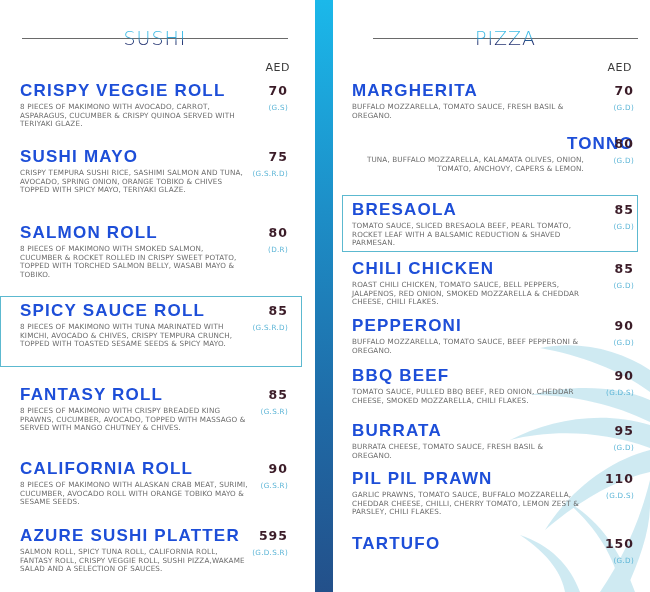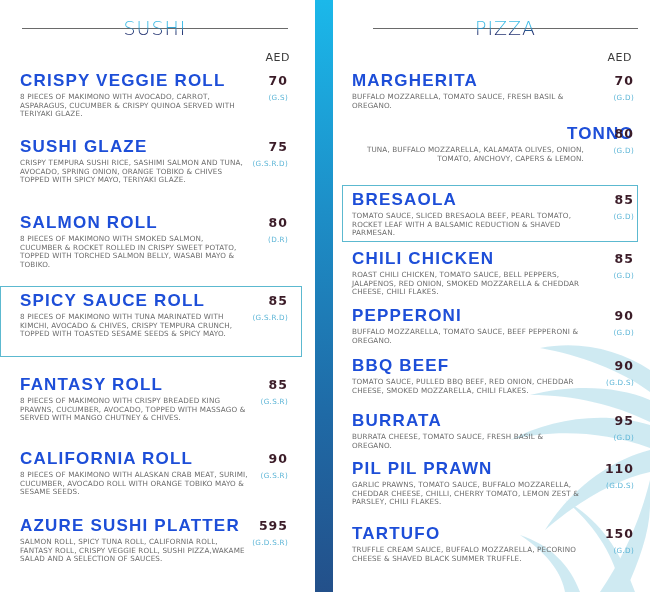--- a/index.html
+++ b/index.html
@@ -11,21 +11,21 @@
   .divider-band {
     position: absolute; left: 315px; top: 0; width: 18px; height: 592px;
     background: linear-gradient(to bottom, #1bb8ea 0%, #1d8fc8 35%, #1f6aa6 70%, #23508a 100%);
   }
 
   .palm {
     position: absolute; left: 450px; top: 330px; width: 200px; height: 262px;
     opacity: 0.55; pointer-events: none;
   }
 
-  .column { position: absolute; top: 1px; height: 455px; }
+  .column { position: absolute; top: 11px; height: 455px; }
   .col-left { left: 0; width: 315px; }
   .col-right { left: 333px; width: 317px; }
 
   .section-head {
     position: absolute; top: 14px; height: 28px;
   }
   .col-left .section-head { left: 22px; width: 266px; }
   .col-right .section-head { left: 40px; width: 265px; }
   .section-head .rule {
     position: absolute; left: 0; right: 0; top: 13px; height: 1px; background: #6a6a6a;
@@ -98,21 +98,21 @@
     <div class="highlight-box" style="left:0; top:285px; width:302px; height:71px;"></div>
 
     <div class="item" style="top:72px;">
       <div class="item-name">CRISPY VEGGIE ROLL</div>
       <div class="item-price">70</div>
       <div class="item-codes">(G.S)</div>
       <div class="item-desc">8 PIECES OF MAKIMONO WITH AVOCADO, CARROT, ASPARAGUS, CUCUMBER &amp; CRISPY QUINOA SERVED WITH TERIYAKI GLAZE.</div>
     </div>
 
     <div class="item" style="top:138px;">
-      <div class="item-name">SUSHI GLAZE</div>
+      <div class="item-name">SUSHI MAYO</div>
       <div class="item-price">75</div>
       <div class="item-codes">(G.S.R.D)</div>
       <div class="item-desc">CRISPY TEMPURA SUSHI RICE, SASHIMI SALMON AND TUNA, AVOCADO, SPRING ONION, ORANGE TOBIKO &amp; CHIVES TOPPED WITH SPICY MAYO, TERIYAKI GLAZE.</div>
     </div>
 
     <div class="item" style="top:214px;">
       <div class="item-name">SALMON ROLL</div>
       <div class="item-price">80</div>
       <div class="item-codes">(D.R)</div>
       <div class="item-desc">8 PIECES OF MAKIMONO WITH SMOKED SALMON, CUCUMBER &amp; ROCKET ROLLED IN CRISPY SWEET POTATO, TOPPED WITH TORCHED SALMON BELLY, WASABI MAYO &amp; TOBIKO.</div>
@@ -209,17 +209,16 @@
       <div class="item-name">PIL PIL PRAWN</div>
       <div class="item-price">110</div>
       <div class="item-codes">(G.D.S)</div>
       <div class="item-desc">GARLIC PRAWNS, TOMATO SAUCE, BUFFALO MOZZARELLA, CHEDDAR CHEESE, CHILLI, CHERRY TOMATO, LEMON ZEST &amp; PARSLEY, CHILI FLAKES.</div>
     </div>
 
     <div class="item" style="top:525px;">
       <div class="item-name">TARTUFO</div>
       <div class="item-price">150</div>
       <div class="item-codes">(G.D)</div>
-      <div class="item-desc">TRUFFLE CREAM SAUCE, BUFFALO MOZZARELLA, PECORINO CHEESE &amp; SHAVED BLACK SUMMER TRUFFLE.</div>
     </div>
   </section>
 
 </div>
 
 </body></html>

